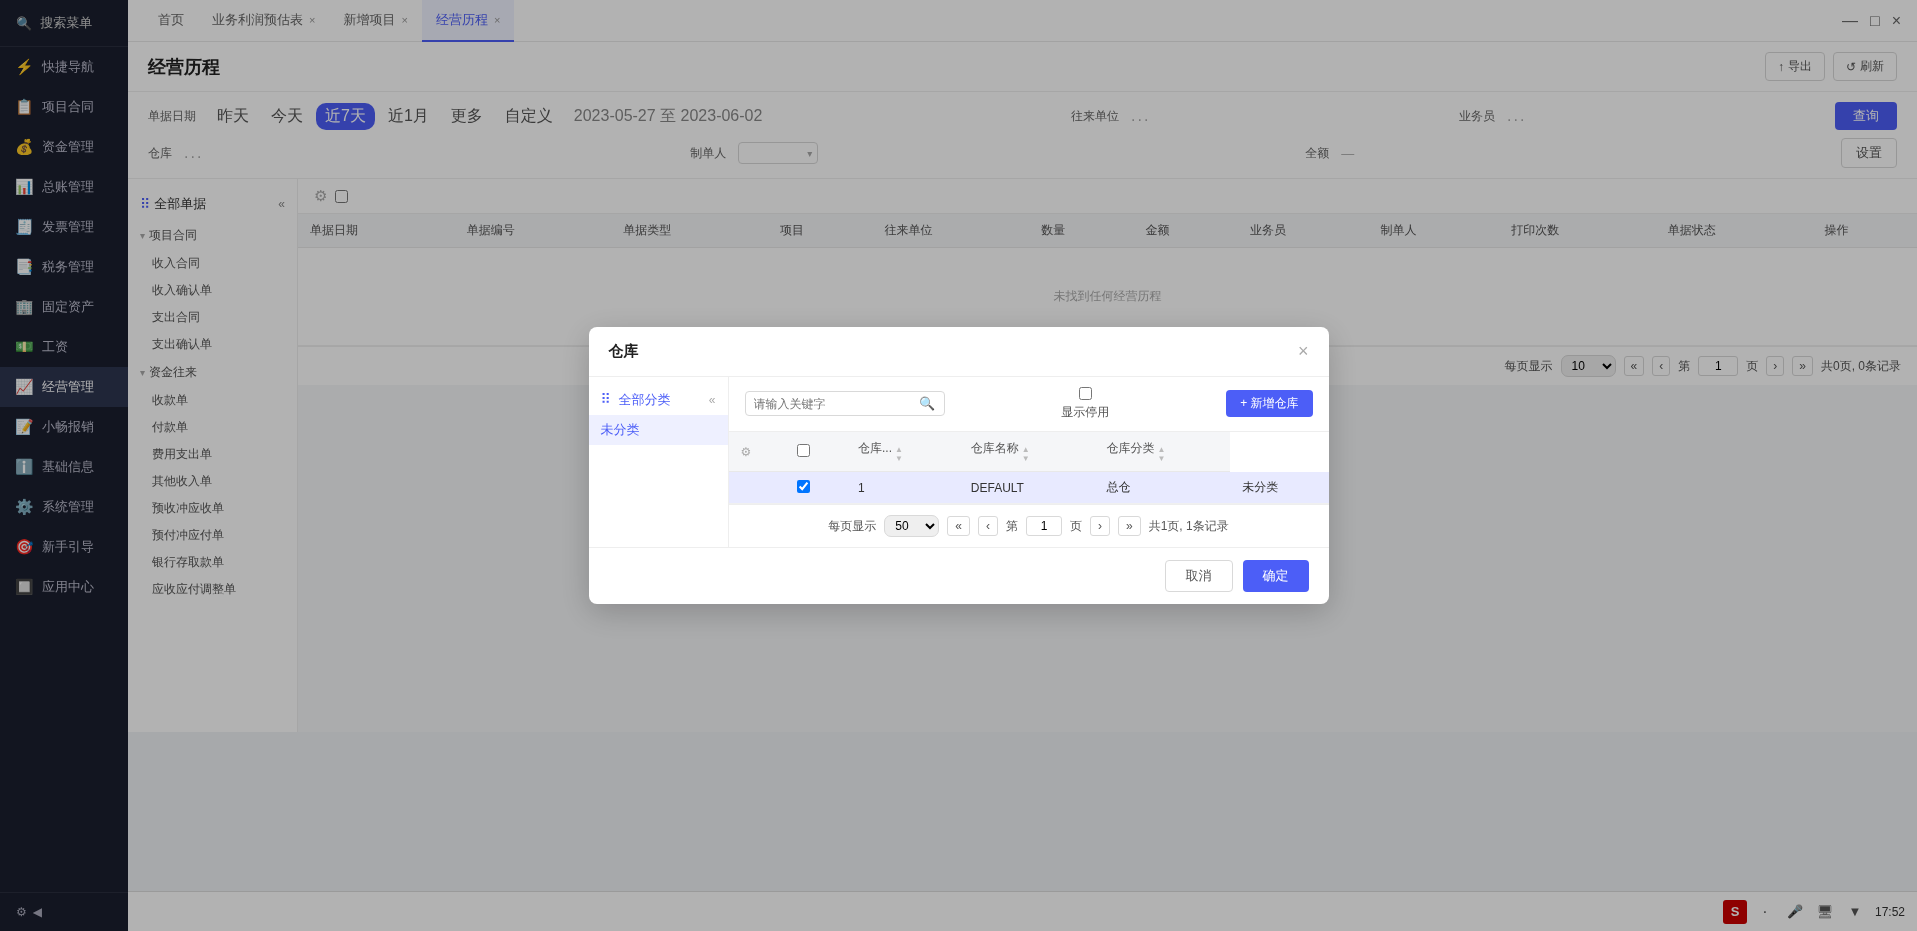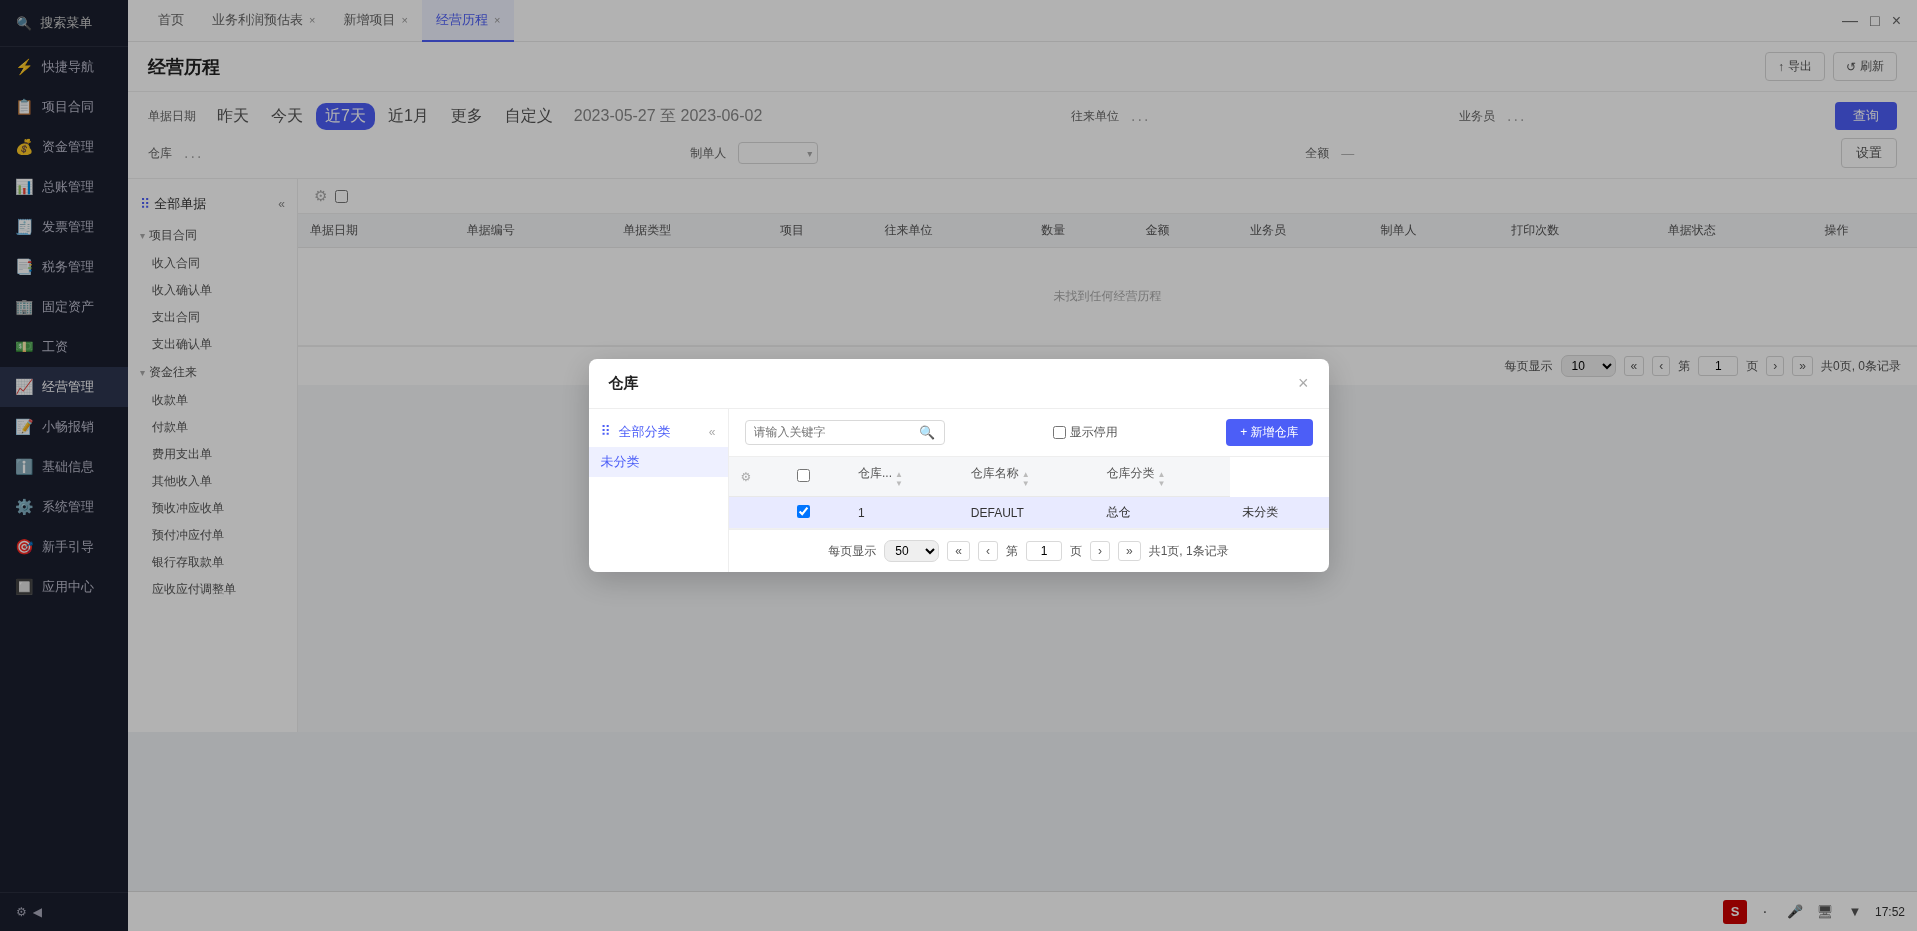--- a/index.html
+++ b/index.html
@@ -200,21 +200,21 @@
     .modal-search {
       display: flex; align-items: center;
       border: 1px solid #d9d9d9; border-radius: 4px; padding: 4px 8px;
       gap: 6px; width: 200px;
     }
     .modal-search input {
       border: none; outline: none; font-size: 12px; color: #555;
       background: transparent; width: 100%;
     }
     .modal-search .search-icon { color: #aaa; font-size: 13px; }
-    .show-disabled { display: flex; align-items: center; gap: 4px; font-size: 12px; color: #555; }
+    .show-disabled { display: flex; align-items: center; gap: 4px; font-size: 12px; color: #555; flex-direction: column; }
     .show-disabled input[type=checkbox] { cursor: pointer; }
     .btn-add-warehouse {
       background: #4c5ef7; color: #fff; border: none; border-radius: 4px;
       padding: 5px 14px; font-size: 12px; cursor: pointer; display: flex; align-items: center; gap: 4px;
     }
     .modal-table-wrap { flex: 1; overflow: auto; }
     .modal-table { width: 100%; border-collapse: collapse; font-size: 12px; }
     .modal-table thead tr { background: #f5f6f8; }
     .modal-table th {
       padding: 8px 12px; text-align: left; color: #555; font-weight: 500;
@@ -576,20 +576,24 @@
           <span>第</span>
           <input class="page-input" value="1" style="">
           <span>页</span>
           <button class="page-btn">›</button>
           <button class="page-btn">»</button>
           <span>共1页, 1条记录</span>
         </div>
       </div>
     </div>
 
+    <div class="modal-footer">
+      <button class="btn-cancel">取消</button>
+      <button class="btn-confirm">确定</button>
+    </div>
   </div>
 </div>
 
 <div class="taskbar">
   <div class="taskbar-icons">
     <div class="taskbar-icon" style="background:#c00;border-radius:3px;color:#fff;font-weight:bold;font-size:13px;">S</div>
     <div class="taskbar-icon" style="color:#555;font-size:16px;">·</div>
     <div class="taskbar-icon" style="color:#555;">🎤</div>
     <div class="taskbar-icon" style="color:#555;">🖥</div>
     <div class="taskbar-icon" style="color:#555;">▼</div>

